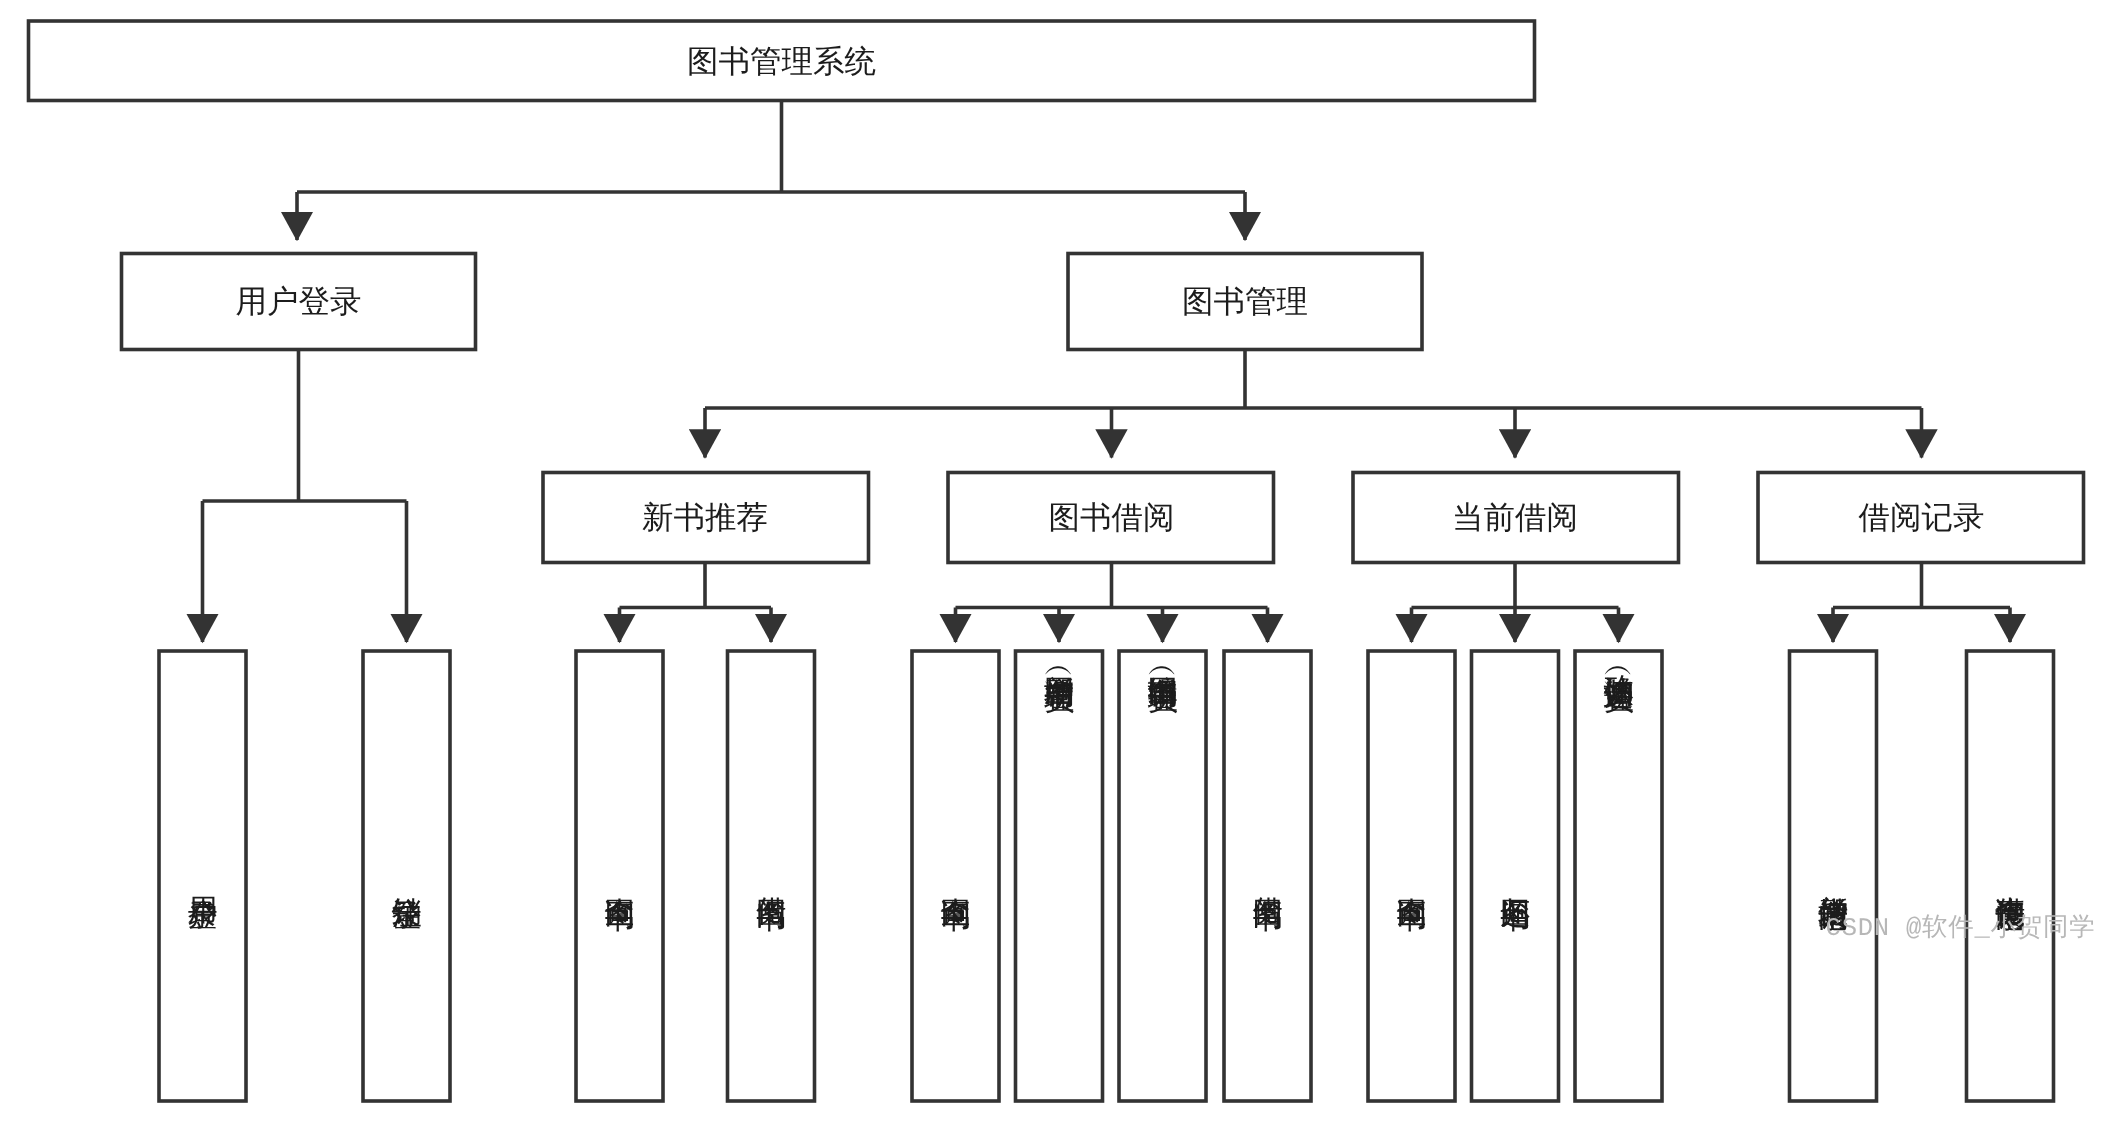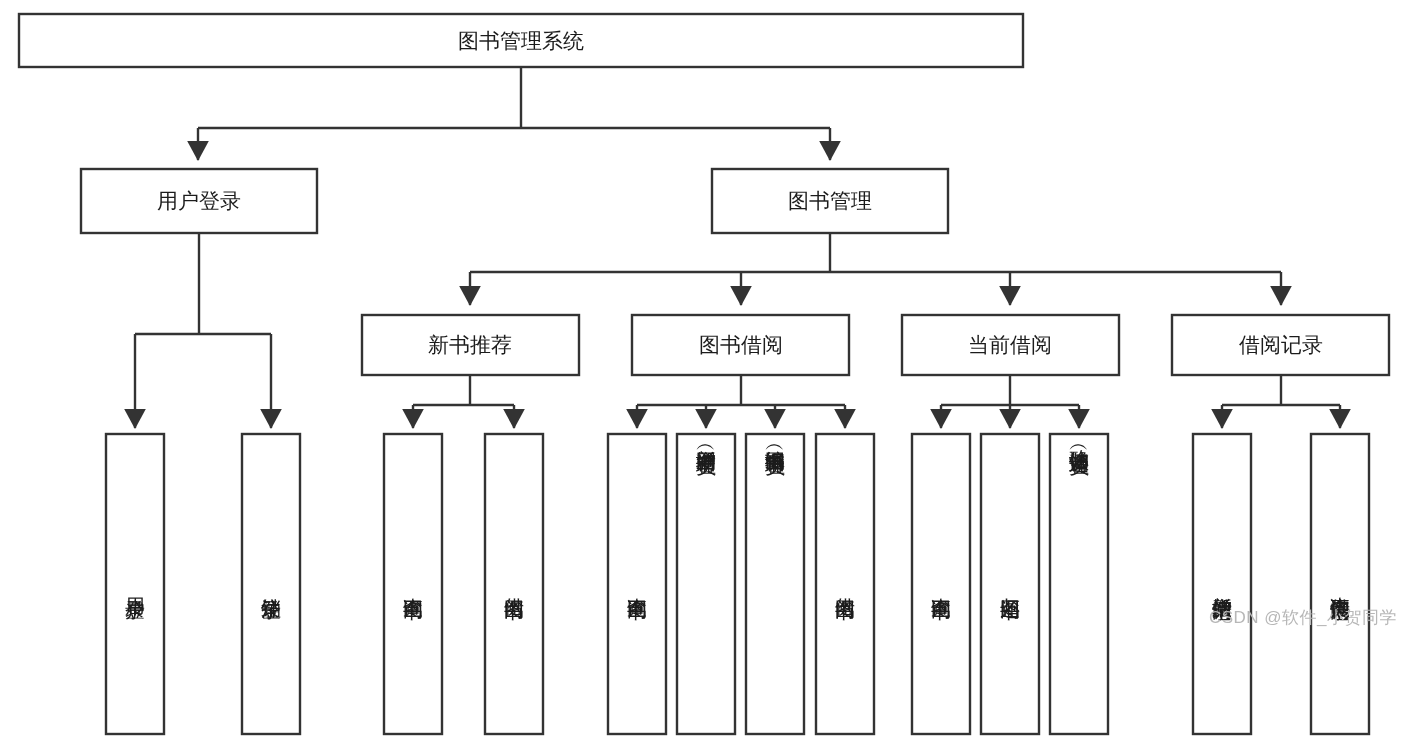--- a/index.html
+++ b/index.html
@@ -73,21 +73,21 @@
     writing-mode: vertical-rl;
     text-orientation: upright;
     letter-spacing: 1px;
     white-space: nowrap;
     text-align: center;
   }
   .watermark {
     position: absolute;
     right: 8px;
     bottom: 8px;
-    font-family: Liberation Sans, sans-serif;
+    font-family: Liberation Mono, monospace;
     font-size: 17px;
     color: #b7b7b7;
     letter-spacing: 0.5px;
     white-space: nowrap;
   }
 </style>
 </head>
 <body>
 
 <div id="diagram-root">

